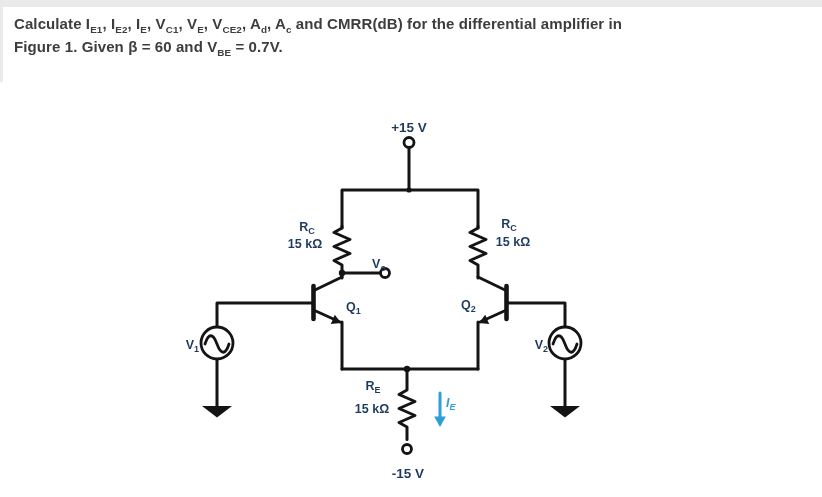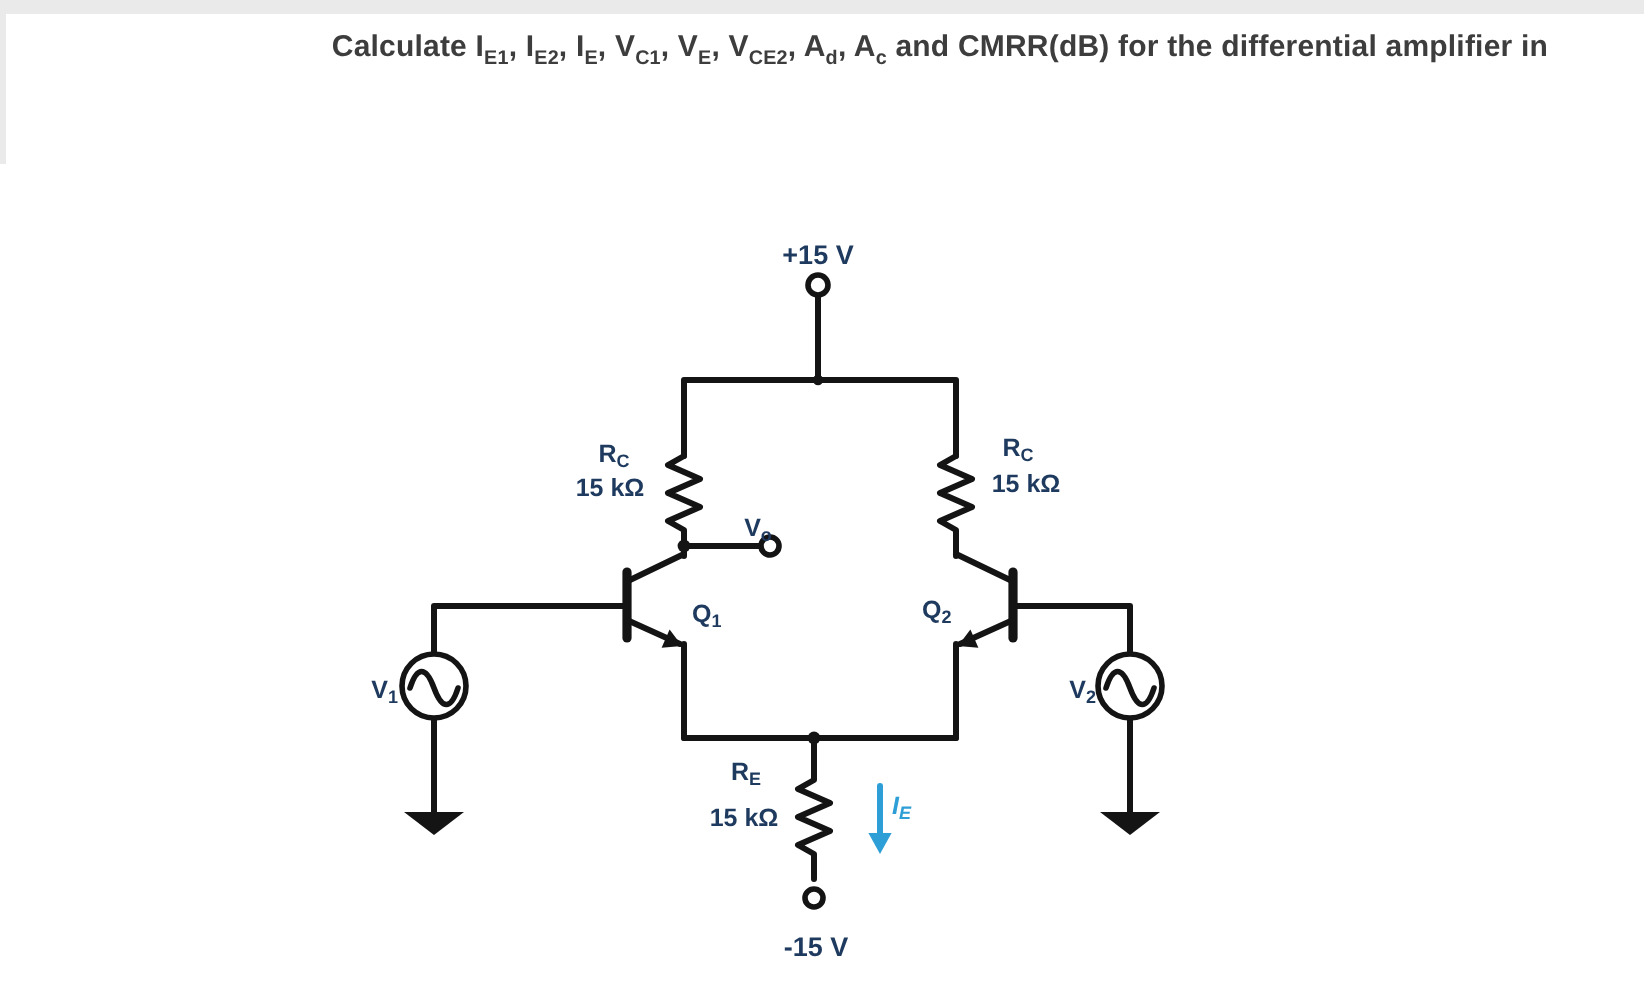--- a/index.html
+++ b/index.html
@@ -8,21 +8,21 @@
     width:822px;height:497px;
     background:#ffffff;
     font-family:"Liberation Sans", sans-serif;
     overflow:hidden;
   }
   .edge-top{position:absolute;left:0;top:0;width:822px;height:7px;background:#eaeaea;}
   .edge-left{position:absolute;left:0;top:0;width:3px;height:82px;background:#eaeaea;}
   .problem{
     position:absolute;left:14px;top:12px;width:760px;
     font-size:15px;font-weight:600;color:#3d3d3d;
-    line-height:23px;letter-spacing:.1px;text-align:right;
+    line-height:23px;letter-spacing:.1px;
   }
   .problem sub{font-size:.66em;line-height:0;}
   .figure{position:absolute;left:0;top:0;width:822px;height:497px;}
   .wire{fill:none;stroke-linecap:round;stroke-linejoin:round;stroke-width:3;}
   .thickbar{stroke-width:4.6;}
   .term{fill:#ffffff;stroke-width:2.8;}
   .clabel{font-family:"Liberation Sans",sans-serif;font-weight:bold;font-size:12.5px;}
   .csub{font-size:9px;}
   .cbig{font-size:13.5px;}
   .cital{font-style:italic;}
@@ -30,20 +30,21 @@
 </head>
 <body>
 
 <div class="screen">
 
   <div class="edge-top"></div>
   <div class="edge-left"></div>
 
   <div class="problem">
     <div><span>Calculate I</span><sub>E1</sub><span>, I</span><sub>E2</sub><span>, I</span><sub>E</sub><span>, V</span><sub>C1</sub><span>, V</span><sub>E</sub><span>, V</span><sub>CE2</sub><span>, A</span><sub>d</sub><span>, A</span><sub>c</sub><span> and CMRR(dB) for the differential amplifier in</span></div>
+    <div><span>Figure 1. Given β = 60 and V</span><sub>BE</sub><span> = 0.7V.</span></div>
   </div>
 
   <svg class="figure" viewBox="0 0 822 497">
 
     <g class="wire" stroke="#141414">
 
       <path d="M409,147.5 V190"></path>
 
       <path d="M342,228 V190 H478 V228"></path>
 

